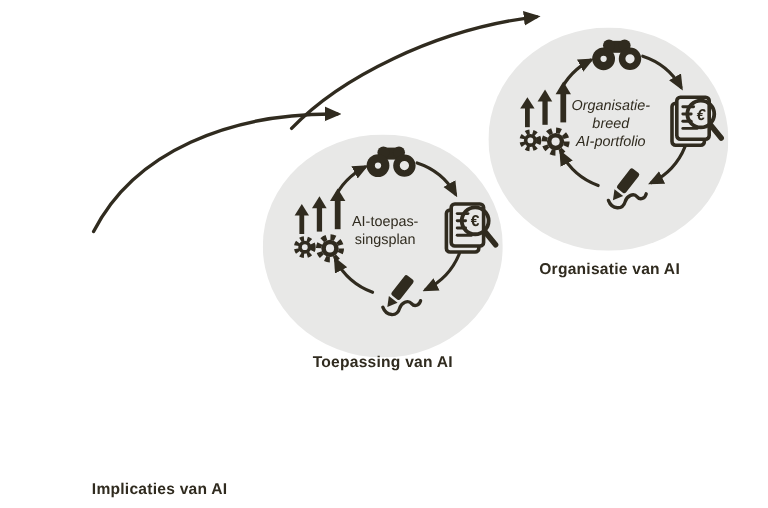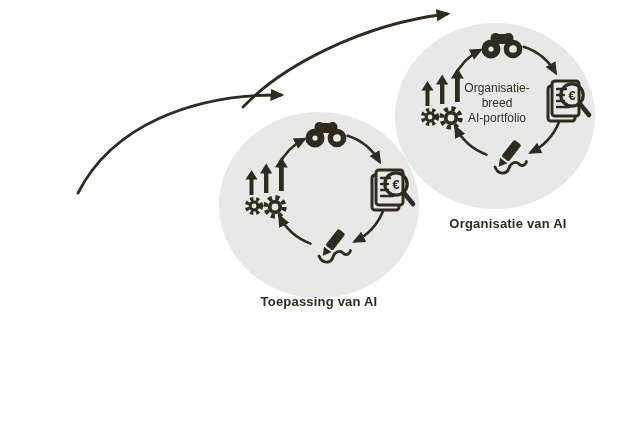--- a/index.html
+++ b/index.html
@@ -3,21 +3,21 @@
 <meta charset="utf-8">
 <style>
   :root { --ink:#302b1f; --disc:#e8e8e7; --bg:#ffffff; }
   * { margin:0; padding:0; box-sizing:border-box; }
   body { font-family:"Liberation Sans", sans-serif; background:var(--bg); }
   .canvas { position:relative; width:640px; height:423px; background:var(--bg); overflow:hidden; }
 
   .stage { position:absolute; width:200px; height:186px; }
   .stage-1 { left:33px;  top:205px; }
   .stage-2 { left:219px; top:112px; }
-  .stage-3 { left:395px; top:23px;  }
+  .stage-3 { left:407px; top:23px;font-style:italic;  }
   .stage svg.cycle { position:absolute; left:0; top:0; width:200px; height:186px; display:block; }
 
   .center-label {
     position:absolute; left:102px; top:80px; transform:translate(-50%,-50%);
     text-align:center; color:var(--ink); font-size:12px; line-height:15px;
     white-space:nowrap; font-weight:500;
   }
   .center-label span { display:block; }
 
   .caption {
@@ -108,25 +108,30 @@
           <polygon class="ink-fill" points="-4.6,7 4.6,7 0,15"></polygon>
         </g>
         <path class="ink-line" stroke-width="2.8" stroke-linecap="round" d="M -13 12 C -10 20, -1 20, 1 13 C 2.5 8, 8 5.5, 11 9 C 13.5 12, 17.5 10.5, 18.5 6.5"></path>
       </g>
     </symbol>
   </defs>
 </svg>
 
 <div class="canvas">
 
+  <div class="caption caption-1">Implicaties van AI</div>
 
   <div class="stage stage-2">
     <svg class="cycle" viewBox="0 0 200 186">
       <use href="#cycle-graphic"></use>
     </svg>
+    <div class="center-label">
+      <span>AI-toepas-</span>
+      <span>singsplan</span>
+    </div>
   </div>
   <div class="caption caption-2">Toepassing van AI</div>
 
   <div class="stage stage-3">
     <svg class="cycle" viewBox="0 0 200 186">
       <use href="#cycle-graphic"></use>
     </svg>
     <div class="center-label">
       <span>Organisatie-</span>
       <span>breed</span>

